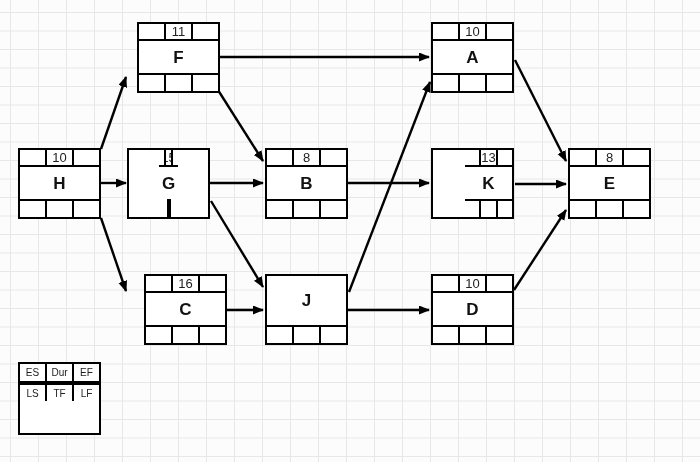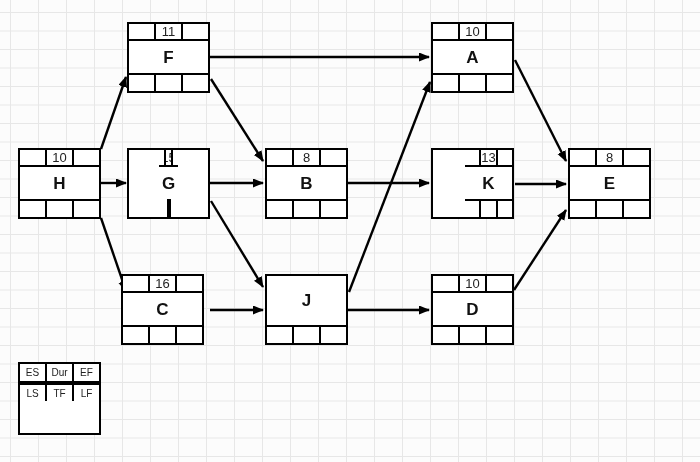--- a/index.html
+++ b/index.html
@@ -70,21 +70,21 @@
         <line x1="348" y1="183" x2="429" y2="183" stroke="#000000" stroke-width="2.4" marker-end="url(#arrowhead)"></line>
         <line x1="349" y1="292" x2="430" y2="82" stroke="#000000" stroke-width="2.4" marker-end="url(#arrowhead)"></line>
         <line x1="348" y1="310" x2="429" y2="310" stroke="#000000" stroke-width="2.4" marker-end="url(#arrowhead)"></line>
         <line x1="515" y1="184" x2="566" y2="184" stroke="#000000" stroke-width="2.4" marker-end="url(#arrowhead)"></line>
         <line x1="515" y1="60" x2="566" y2="161" stroke="#000000" stroke-width="2.4" marker-end="url(#arrowhead)"></line>
         <line x1="514" y1="290" x2="566" y2="210" stroke="#000000" stroke-width="2.4" marker-end="url(#arrowhead)"></line>
       </g>
   </svg>
 
   <div id="nodes">
-      <div class="node" style="left: 127px; top: 22px;">
+      <div class="node" style="left: 137px; top: 22px;">
         <div class="row top">
           <div class="cell"></div>
           <div class="cell">11</div>
           <div class="cell"></div>
         </div>
         <div class="row mid">F</div>
         <div class="row bottom">
           <div class="cell"></div>
           <div class="cell"></div>
           <div class="cell"></div>
@@ -161,21 +161,21 @@
           <div class="cell">8</div>
           <div class="cell"></div>
         </div>
         <div class="row mid">E</div>
         <div class="row bottom">
           <div class="cell"></div>
           <div class="cell"></div>
           <div class="cell"></div>
         </div>
       </div>
-      <div class="node" style="left: 121px; top: 274px;">
+      <div class="node" style="left: 144px; top: 274px;">
         <div class="row top">
           <div class="cell"></div>
           <div class="cell">16</div>
           <div class="cell"></div>
         </div>
         <div class="row mid">C</div>
         <div class="row bottom">
           <div class="cell"></div>
           <div class="cell"></div>
           <div class="cell"></div>

